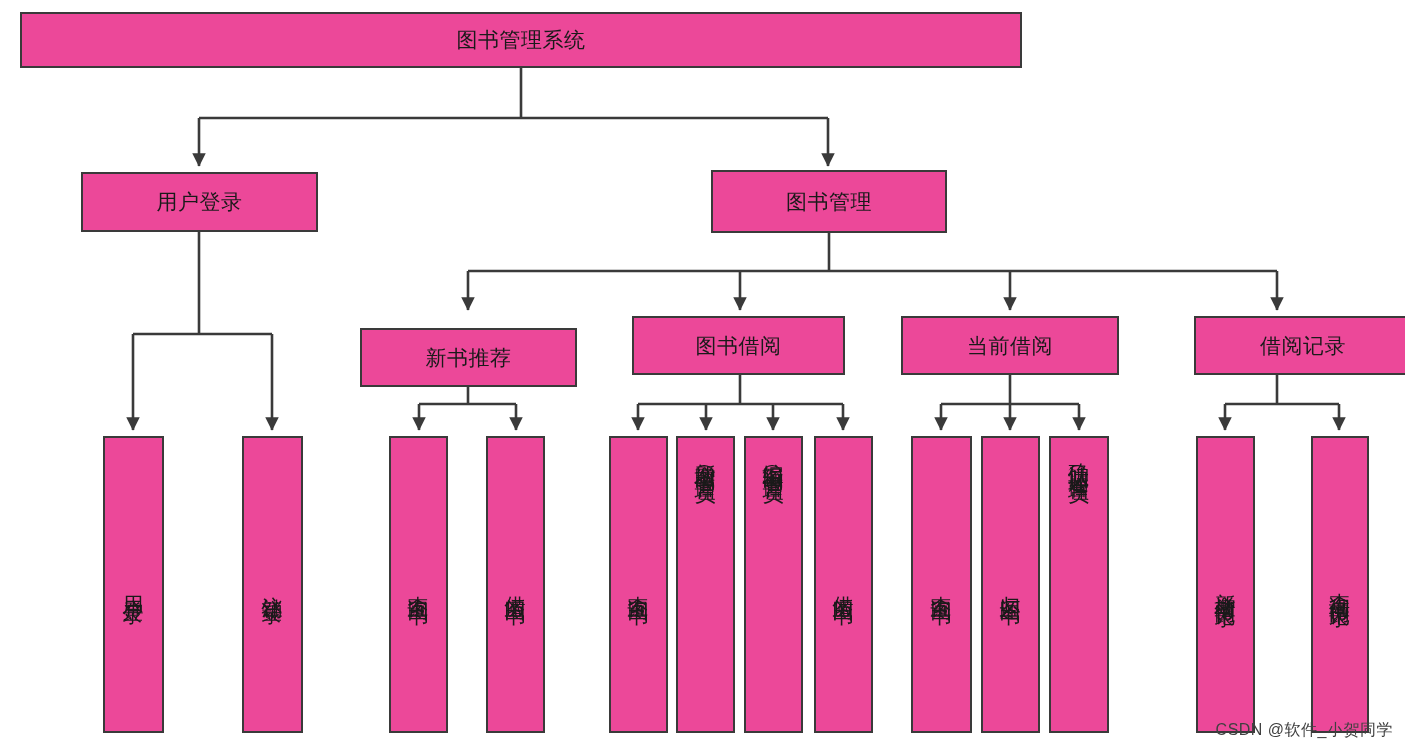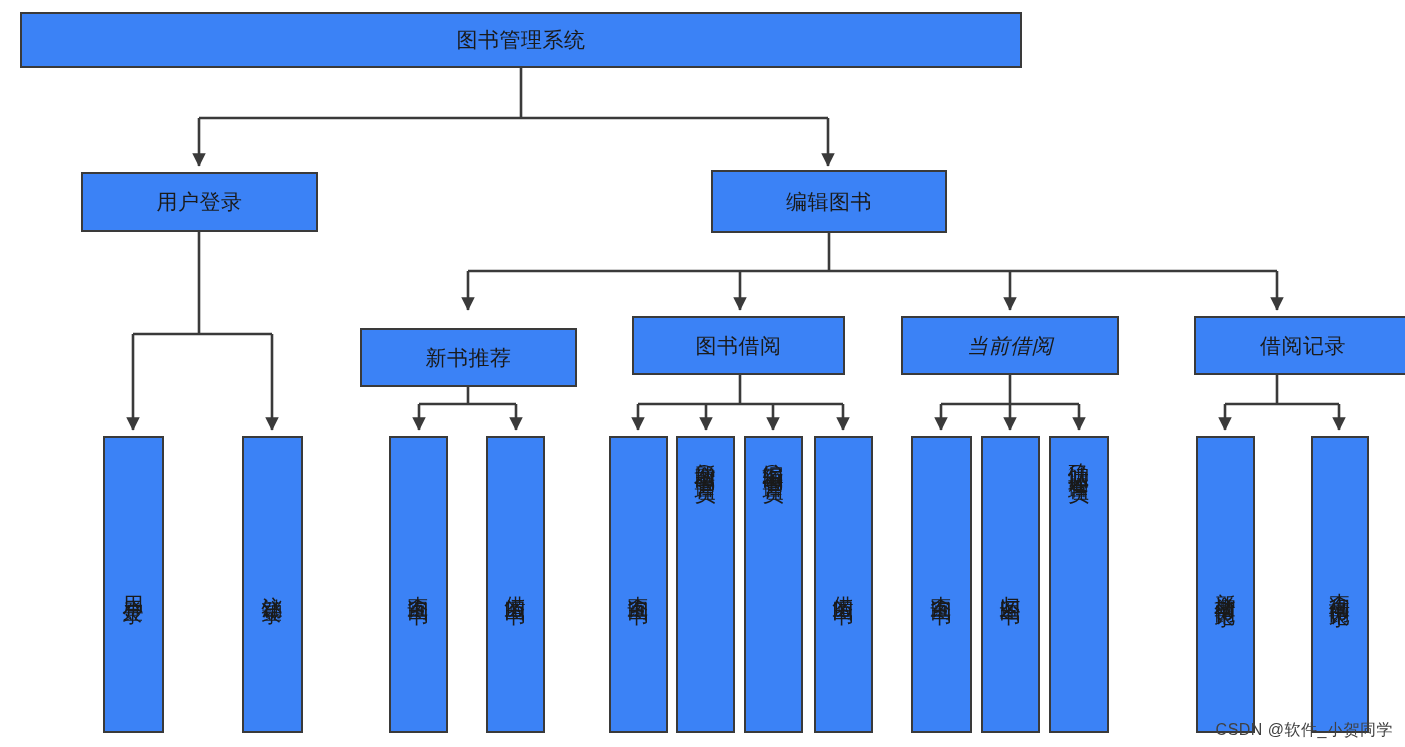--- a/index.html
+++ b/index.html
@@ -21,21 +21,21 @@
   #wires {
     position: absolute;
     left: 0;
     top: 0;
     width: 1405px;
     height: 747px;
   }
   .node {
     position: absolute;
     box-sizing: border-box;
-    background: #3b82f6;
+    background: #ec4899;
     border: 2px solid #3a3a3a;
     display: flex;
     align-items: center;
     justify-content: center;
     color: #1a1a1a;
   }
   .node .label {
     display: block;
     text-align: center;
     line-height: 1.14;
@@ -129,30 +129,30 @@
   </svg>
 
   <div class="node horiz" style="left:20px; top:12px; width:1002px; height:56px;">
     <span class="label">图书管理系统</span>
   </div>
 
   <div class="node horiz" style="left:81px; top:172px; width:237px; height:60px;">
     <span class="label">用户登录</span>
   </div>
   <div class="node horiz" style="left:711px; top:170px; width:236px; height:63px;">
-    <span class="label">编辑图书</span>
+    <span class="label">图书管理</span>
   </div>
 
   <div class="node horiz" style="left:360px; top:316px; width:217px; height:59px;margin-top:12px;">
     <span class="label">新书推荐</span>
   </div>
   <div class="node horiz" style="left:632px; top:316px; width:213px; height:59px;justify-content:center;">
     <span class="label">图书借阅</span>
   </div>
-  <div class="node horiz" style="left:901px; top:316px; width:218px; height:59px;font-style:italic;">
+  <div class="node horiz" style="left:901px; top:316px; width:218px; height:59px;">
     <span class="label">当前借阅</span>
   </div>
   <div class="node horiz" style="left:1170px; top:316px; width:218px; height:59px;margin-left:24px;">
     <span class="label">借阅记录</span>
   </div>
 
   <div class="node vert mid" style="left:103px; top:436px; width:61px; height:297px;">
     <span class="label">用户登录</span>
   </div>
   <div class="node vert mid" style="left:242px; top:436px; width:61px; height:297px;">

